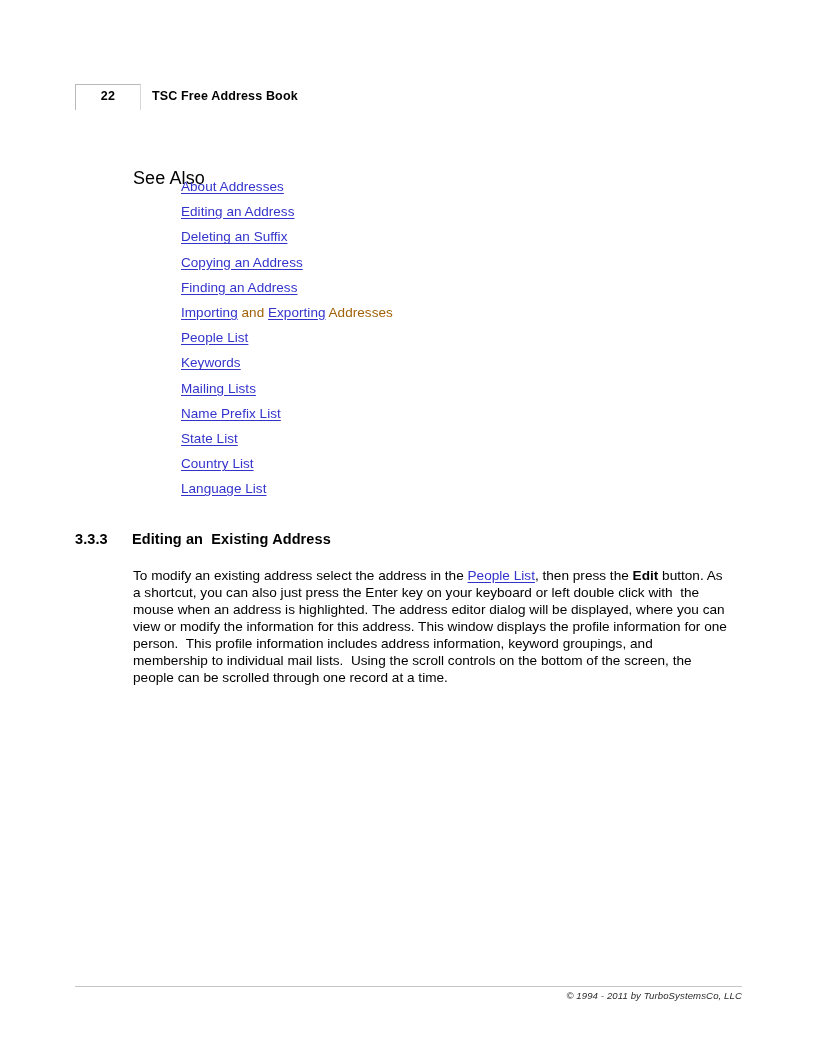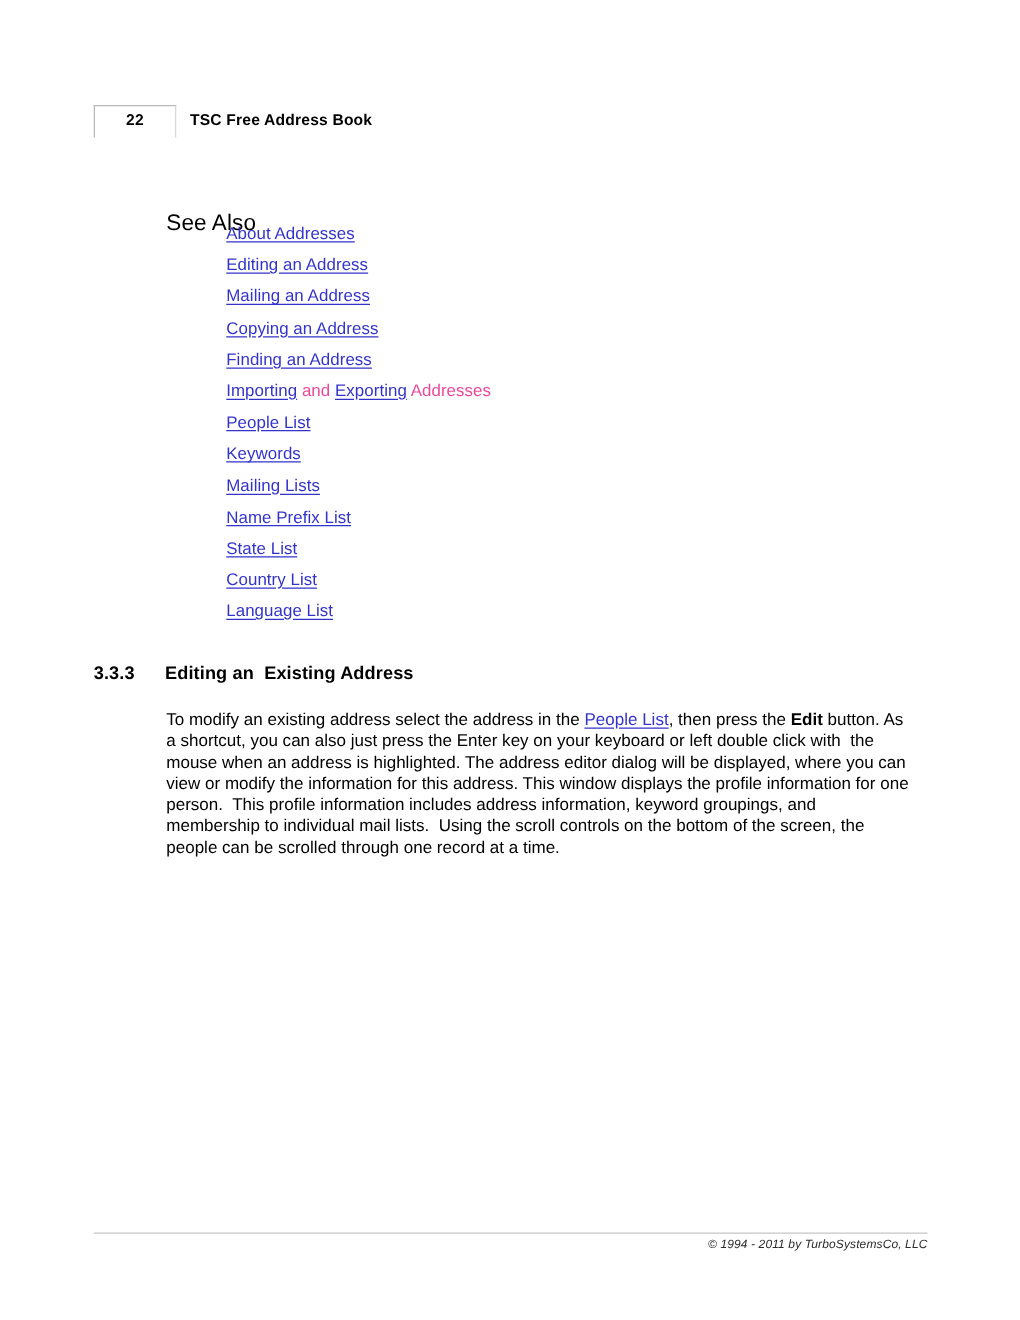--- a/index.html
+++ b/index.html
@@ -85,21 +85,21 @@
     white-space: nowrap;
     letter-spacing: 0.05px;
   }
   .doclink {
     color: #3333cc;
     text-decoration: underline;
     text-underline-offset: 1.5px;
     cursor: pointer;
   }
   .plain {
-    color: #ec4899;
+    color: #a16207;
     text-align: right;
   }
 
   
   .section-number {
     position: absolute;
     left: 75px;
     top: 531px;
     font-size: 14.5px;
     font-weight: bold;
@@ -161,21 +161,21 @@
     <div class="page-number-box"></div>
     <div class="page-number">22</div>
     <div class="header-title">TSC Free Address Book</div>
   </div>
 
   <div class="see-also-heading">See Also</div>
 
   <div class="link-list">
     <div class="link-row"><span class="doclink">About Addresses</span></div>
     <div class="link-row"><span class="doclink">Editing an Address</span></div>
-    <div class="link-row"><span class="doclink">Mailing an Address</span></div>
+    <div class="link-row"><span class="doclink">Deleting an Suffix</span></div>
     <div class="link-row"><span class="doclink">Copying an Address</span></div>
     <div class="link-row"><span class="doclink">Finding an Address</span></div>
     <div class="link-row"><span class="doclink">Importing</span><span class="plain"> and </span><span class="doclink">Exporting</span><span class="plain"> Addresses</span></div>
     <div class="link-row"><span class="doclink">People List</span></div>
     <div class="link-row"><span class="doclink">Keywords</span></div>
     <div class="link-row"><span class="doclink">Mailing Lists</span></div>
     <div class="link-row"><span class="doclink">Name Prefix List</span></div>
     <div class="link-row"><span class="doclink">State List</span></div>
     <div class="link-row"><span class="doclink">Country List</span></div>
     <div class="link-row"><span class="doclink">Language List</span></div>

